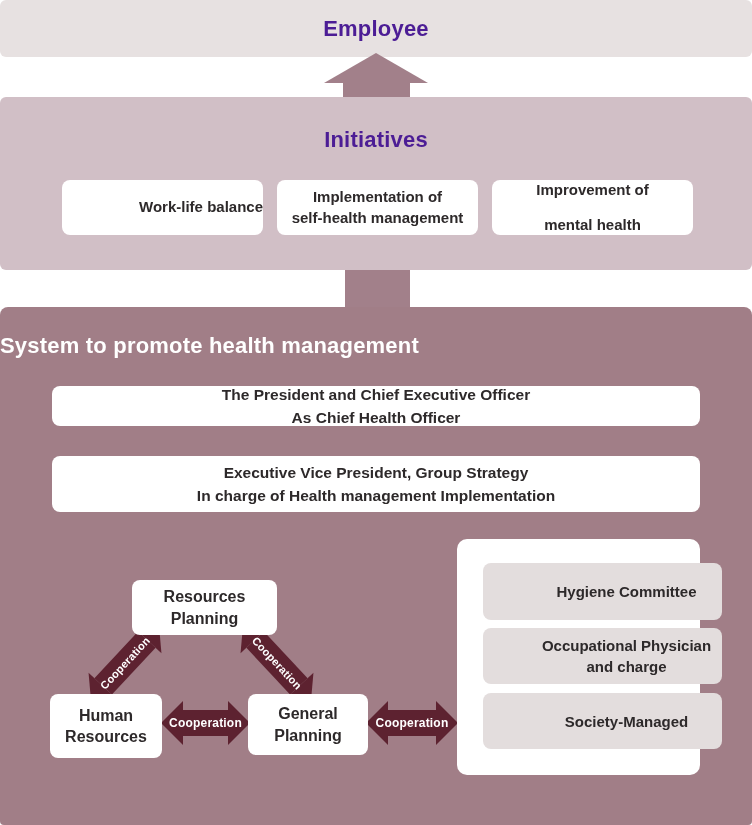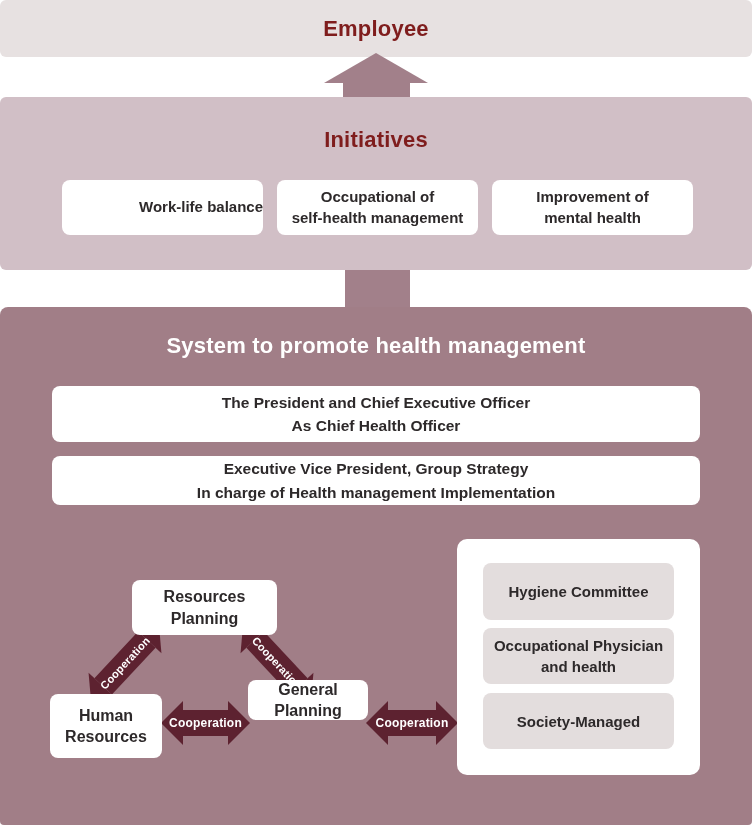--- a/index.html
+++ b/index.html
@@ -14,26 +14,26 @@
     display:flex;align-items:center;justify-content:center;
   }
   .band-initiatives{
     position:absolute;left:0;top:97px;width:752px;height:173px;
     background:#d1bfc6;border-radius:6px;
   }
   .section-system{
     position:absolute;left:0;top:307px;width:752px;height:518px;
     background:#a17e87;border-radius:8px 8px 4px 4px;
   }
-  .big-title{font-weight:700;font-size:22px;color:#7f1d1d;letter-spacing:.2px;}
+  .big-title{font-weight:700;font-size:22px;color:#4c1d95;letter-spacing:.2px;}
   .band-initiatives .big-title{
     position:absolute;left:0;right:0;top:30px;text-align:center;
   }
   .section-system .big-title{
-    position:absolute;left:0;right:0;top:26px;text-align:center;color:#ffffff;
+    position:absolute;left:0;right:0;top:26px;color:#ffffff;
   }
   
   .up-arrow-head{
     position:absolute;left:324px;top:53px;width:0;height:0;
     border-left:52px solid transparent;border-right:52px solid transparent;
     border-bottom:30px solid #a2808a;
   }
   .up-arrow-tail{
     position:absolute;left:343px;top:82px;width:67px;height:16px;background:#a2808a;
   }
@@ -45,36 +45,36 @@
     position:absolute;background:#ffffff;border-radius:8px;
     display:flex;flex-direction:column;align-items:center;justify-content:center;
     color:#2d292a;font-weight:700;text-align:center;
   }
   .init-card{top:83px;width:201px;height:55px;font-size:15px;line-height:1.35;}
   .init-card span{display:block;white-space:nowrap;}
   .bar{
     left:52px;width:648px;font-size:15.5px;line-height:1.5;
   }
   .bar span{display:block;white-space:nowrap;}
-  .bar-1{position:absolute;top:79px;height:56px;justify-content:center;}
-  .bar-2{position:absolute;top:149px;height:49px;}
+  .bar-1{position:absolute;top:79px;height:40px;justify-content:center;}
+  .bar-2{position:absolute;top:149px;height:56px;}
   .org-box{font-size:16px;line-height:1.32;}
   .org-box span{display:block;white-space:nowrap;}
   .box-sp{left:132px;top:273px;width:145px;height:55px;}
   .box-hr{left:50px;top:387px;width:112px;height:64px;}
-  .box-ga{left:248px;top:373px;width:120px;height:40px;}
+  .box-ga{left:248px;top:387px;width:120px;height:61px;}
   
   .panel{
     position:absolute;left:457px;top:232px;width:243px;height:236px;
     background:#ffffff;border-radius:10px;
   }
   .panel-item{
     position:absolute;left:26px;width:191px;background:#e3dddd;border-radius:8px;
     display:flex;flex-direction:column;align-items:center;justify-content:center;
-    color:#2d292a;font-weight:700;font-size:15px;line-height:1.4;text-align:center;
+    color:#2d292a;font-weight:700;font-size:15px;line-height:1.4;text-align:center;padding-left:48px;
   }
   .panel-item span{display:block;white-space:nowrap;}
   .pi-1{top:24px;height:57px;}
   .pi-2{top:89px;height:56px;}
   .pi-3{top:154px;height:56px;}
   
   .darrow{
     position:absolute;height:44px;display:flex;align-items:center;
   }
   .darrow .head-l{width:0;height:0;border-top:22px solid transparent;
@@ -108,24 +108,24 @@
   <div class="up-arrow-head"></div>
   <div class="up-arrow-tail"></div>
 
   <div class="band-initiatives">
     <div class="big-title">Initiatives</div>
     <div class="card init-card" style="left:62px;align-items:flex-end;">
       <span>Work-life balance</span>
       <span></span>
     </div>
     <div class="card init-card" style="left:277px;">
-      <span>Occupational of</span>
+      <span>Implementation of</span>
       <span>self-health management</span>
     </div>
-    <div class="card init-card" style="left:492px;">
+    <div class="card init-card" style="left:492px;justify-content:space-between;">
       <span>Improvement of</span>
       <span>mental health</span>
     </div>
   </div>
 
   <div class="connector-rect"></div>
 
   <div class="section-system">
     <div class="big-title">System to promote health management</div>
 
@@ -177,21 +177,21 @@
       <span>Planning</span>
     </div>
 
     <div class="panel">
       <div class="panel-item pi-1">
         <span>Hygiene Committee</span>
         <span></span>
       </div>
       <div class="panel-item pi-2">
         <span>Occupational Physician</span>
-        <span>and health</span>
+        <span>and charge</span>
       </div>
       <div class="panel-item pi-3">
         <span>Society-Managed</span>
       </div>
     </div>
   </div>
 
 </div>
 
 </body></html>

